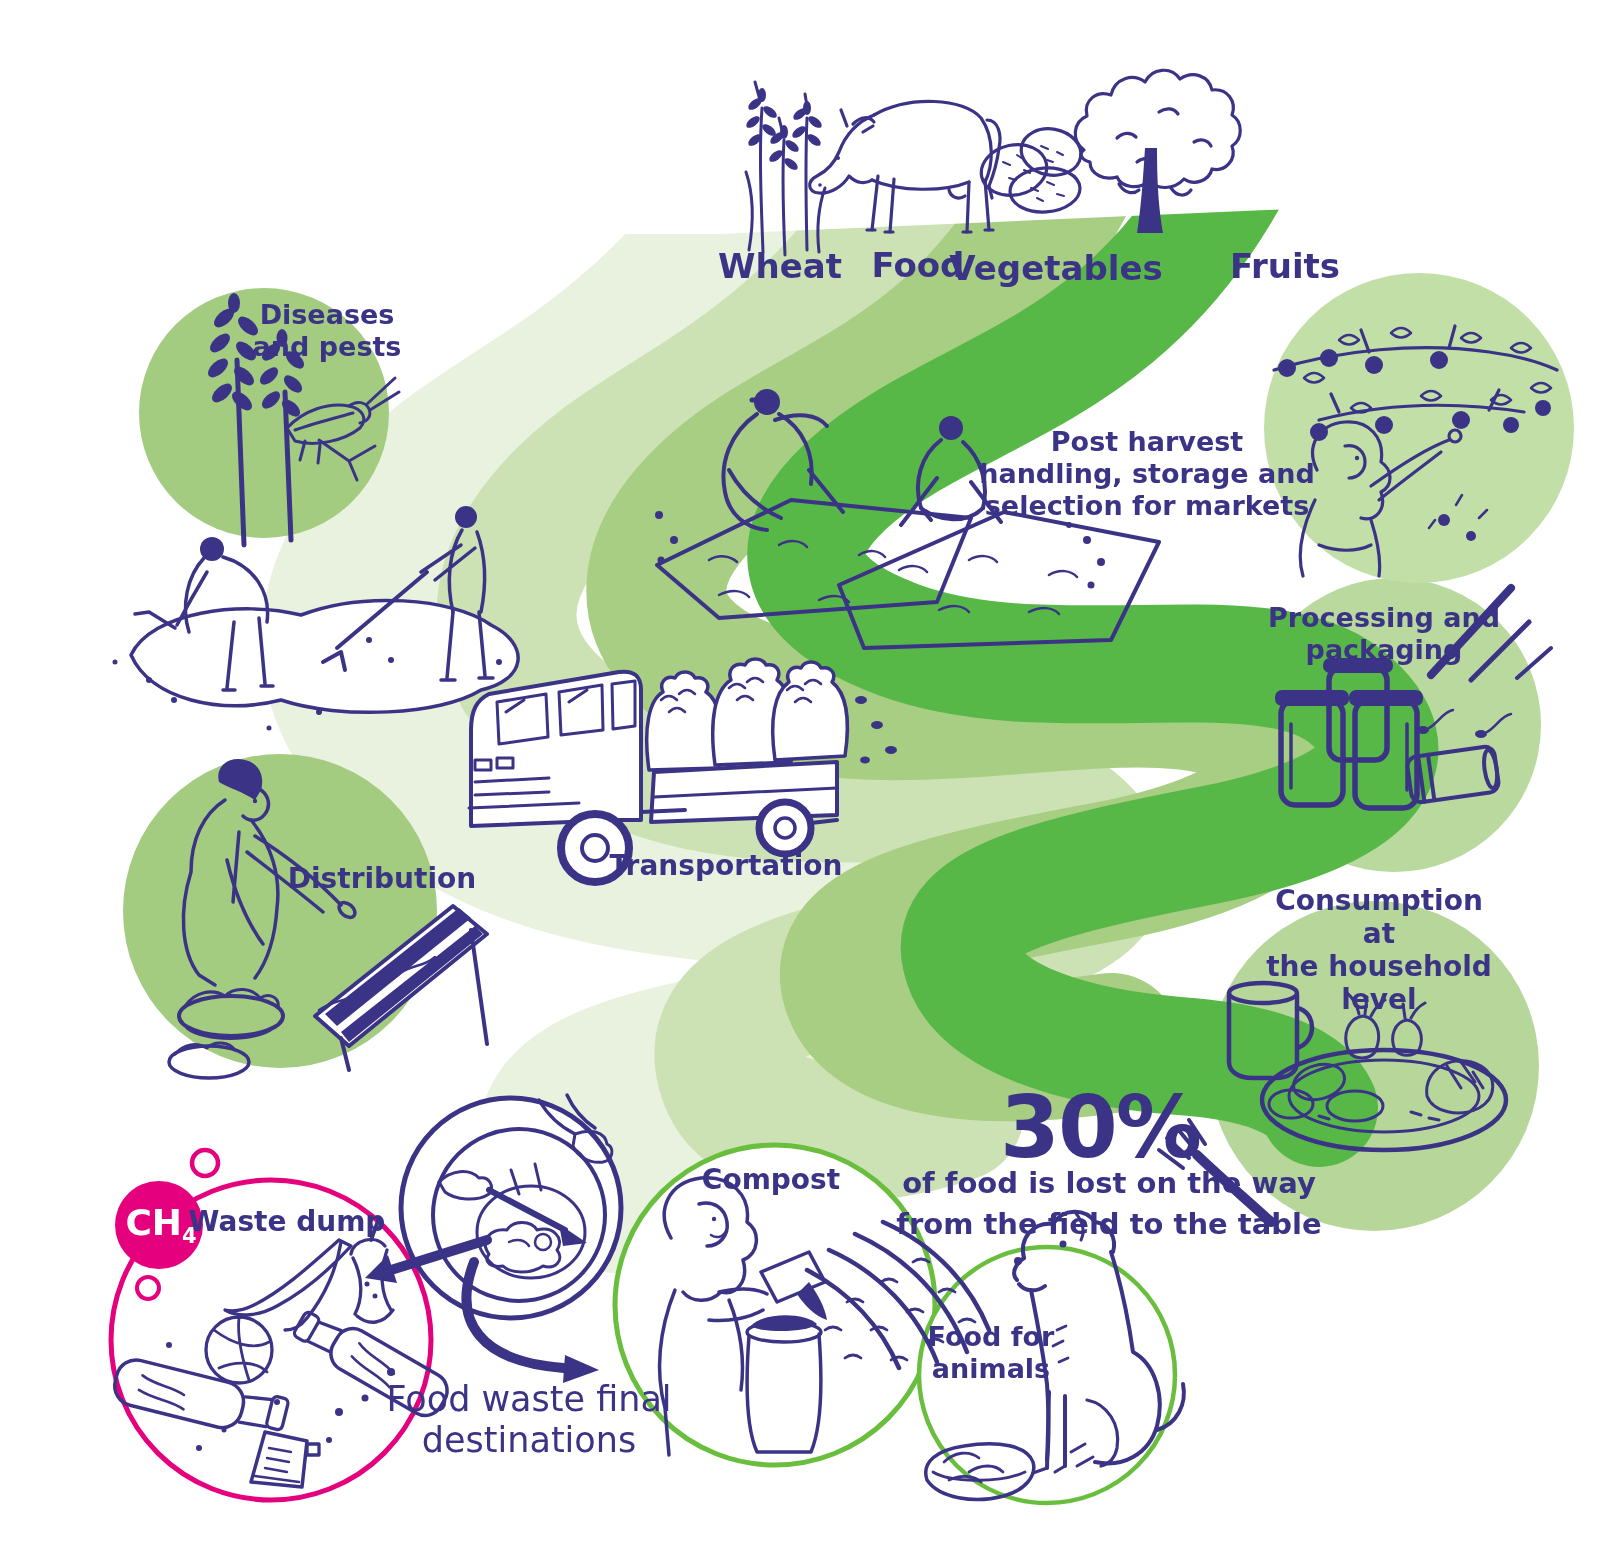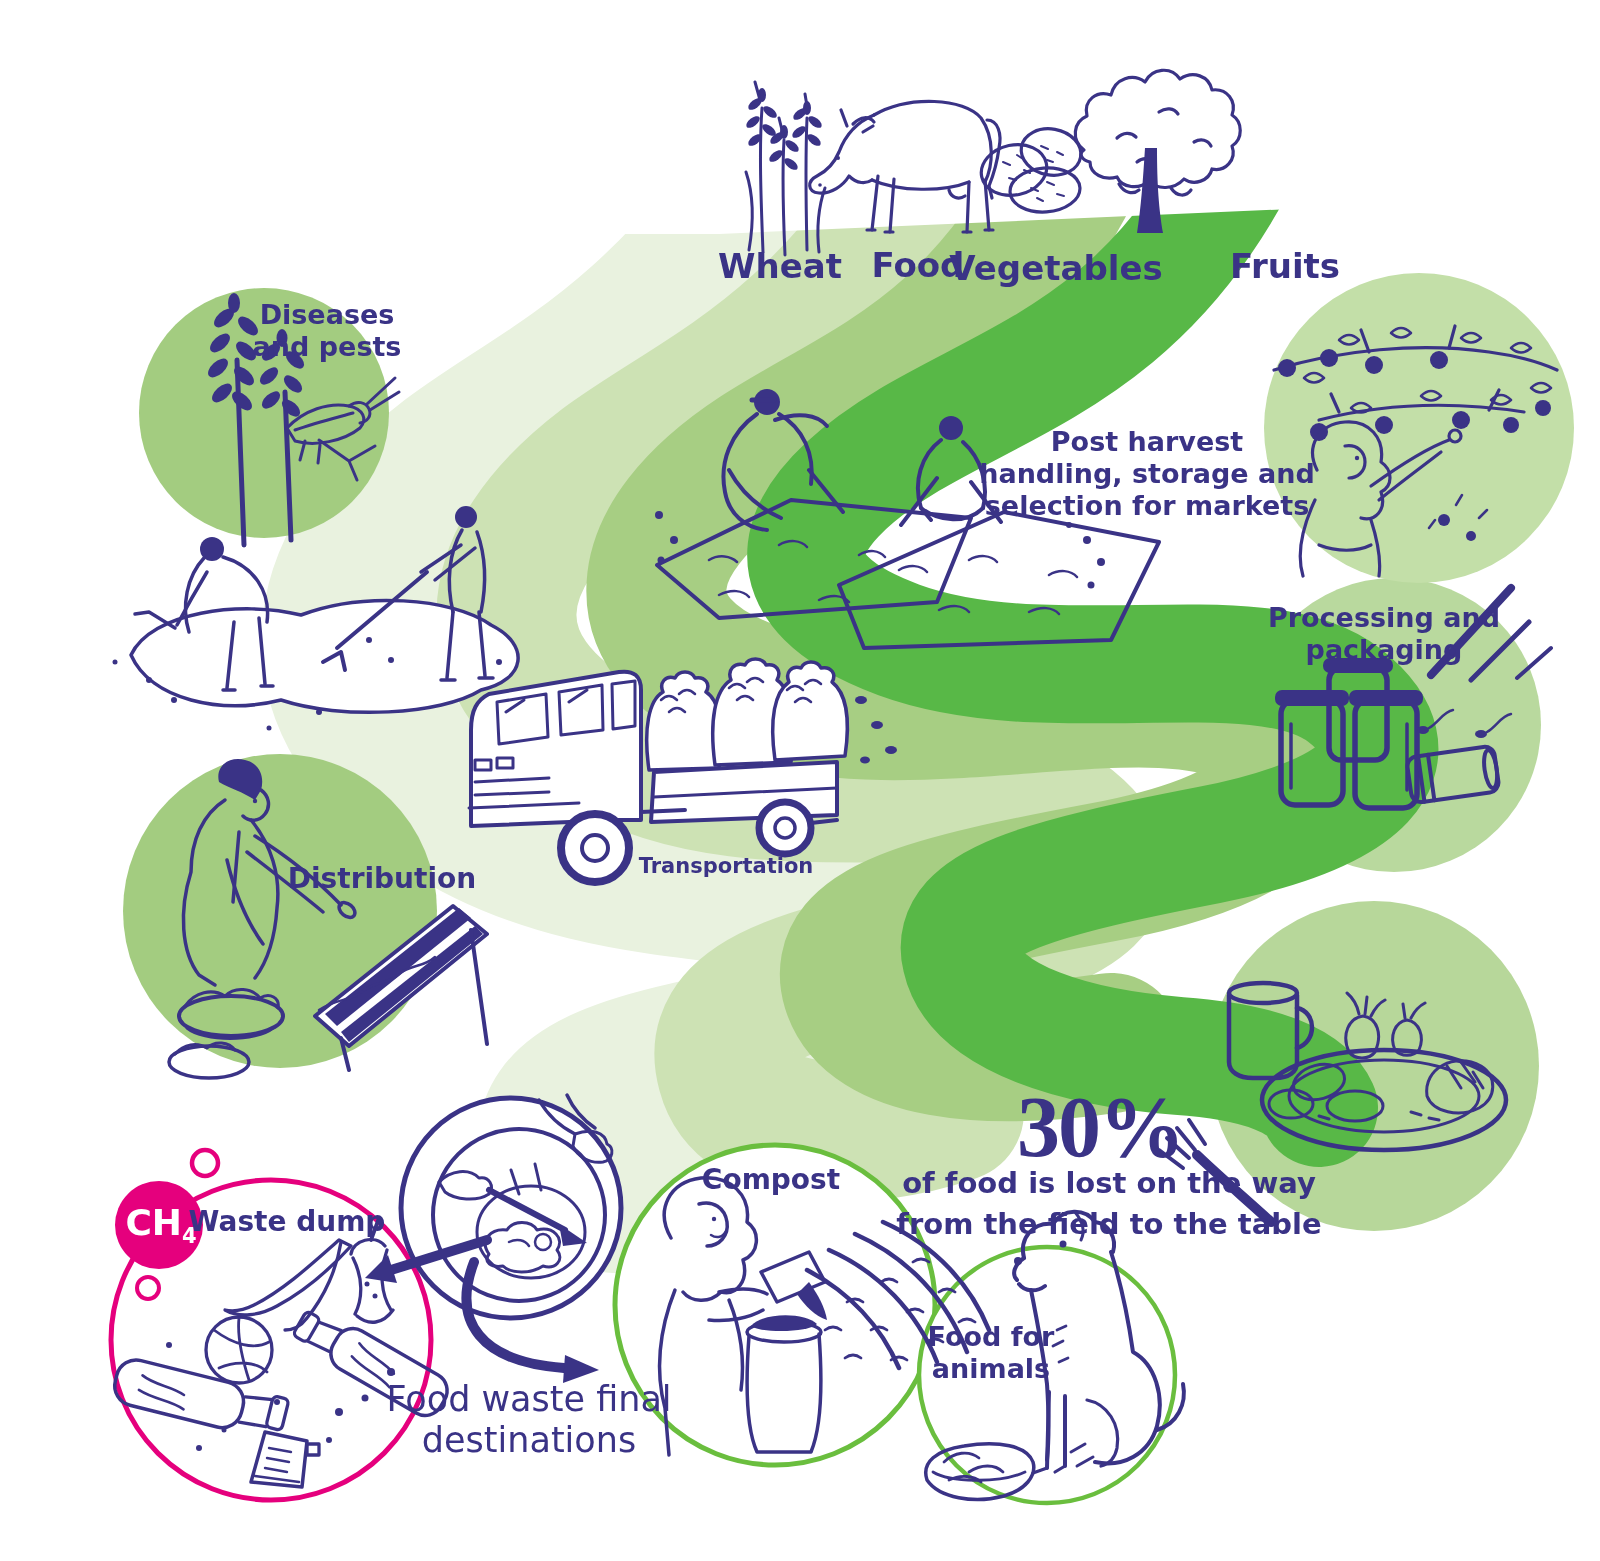--- a/index.html
+++ b/index.html
@@ -2,21 +2,21 @@
 <html><head>
 <meta charset="utf-8">
 <style>
   html,body{margin:0;padding:0;background:#fff;}
   #stage{position:relative;width:1600px;height:1561px;background:#fff;overflow:hidden;
          font-family:"DejaVu Sans",sans-serif;margin-left:19px;}
   #stage svg{position:absolute;left:0;top:0;}
   .lbl{position:absolute;transform:translate(-50%,-50%);font-weight:700;color:#3a3386;
        text-align:center;white-space:pre-line;line-height:1.18;}
   .lbl.reg{font-weight:400;}
-  .stat-value{font-size:86px;letter-spacing:-2px;font-family:Liberation Serif, serif;}
+  .stat-value{font-size:86px;letter-spacing:-2px;}
   .stat-caption{font-size:29px;line-height:1.4;}
   .ch4{position:absolute;transform:translate(-50%,-50%);color:#fff;font-weight:700;
        font-size:36px;line-height:1;}
   .ch4 .sub{font-size:21px;vertical-align:-8px;}
 </style>
 </head>
 <body>
 
 <div id="stage">
 
@@ -459,22 +459,24 @@
 <div class="lbl" style="left:1037px;top:268px;font-size:34px;">Vegetables</div>
 <div class="lbl" style="left:1266px;top:266px;font-size:34px;">Fruits</div>
 
 <div class="lbl" style="left:308px;top:331px;font-size:27px;">Diseases
 and pests</div>
 <div class="lbl" style="left:1365px;top:634px;font-size:27px;">Processing and
 packaging</div>
 <div class="lbl" style="left:1128px;top:474px;font-size:27px;">Post harvest
 handling, storage and
 selection for markets</div>
-<div class="lbl" style="left:707px;top:866px;font-size:21px;">Transportation</div>
+<div class="lbl" style="left:707px;top:866px;font-size:28px;">Transportation</div>
 <div class="lbl" style="left:363px;top:879px;font-size:28px;">Distribution</div>
+<div class="lbl" style="left:1360px;top:950px;font-size:28px;">Consumption at
+the household level</div>
 
 <div class="lbl stat-value" style="left:1081px;top:1128px;">30%</div>
 <div class="lbl stat-caption" style="left:1090px;top:1204px;">of food is lost on the way
 from the field to the table</div>
 
 <div class="ch4" style="left:142px;top:1226px;text-align:center;"><span>CH</span><span class="sub">4</span></div>
 
 <div class="lbl" style="left:268px;top:1222px;font-size:28px;">Waste dump</div>
 <div class="lbl reg" style="left:510px;top:1420px;font-size:35px;">Food waste final
 destinations</div>

